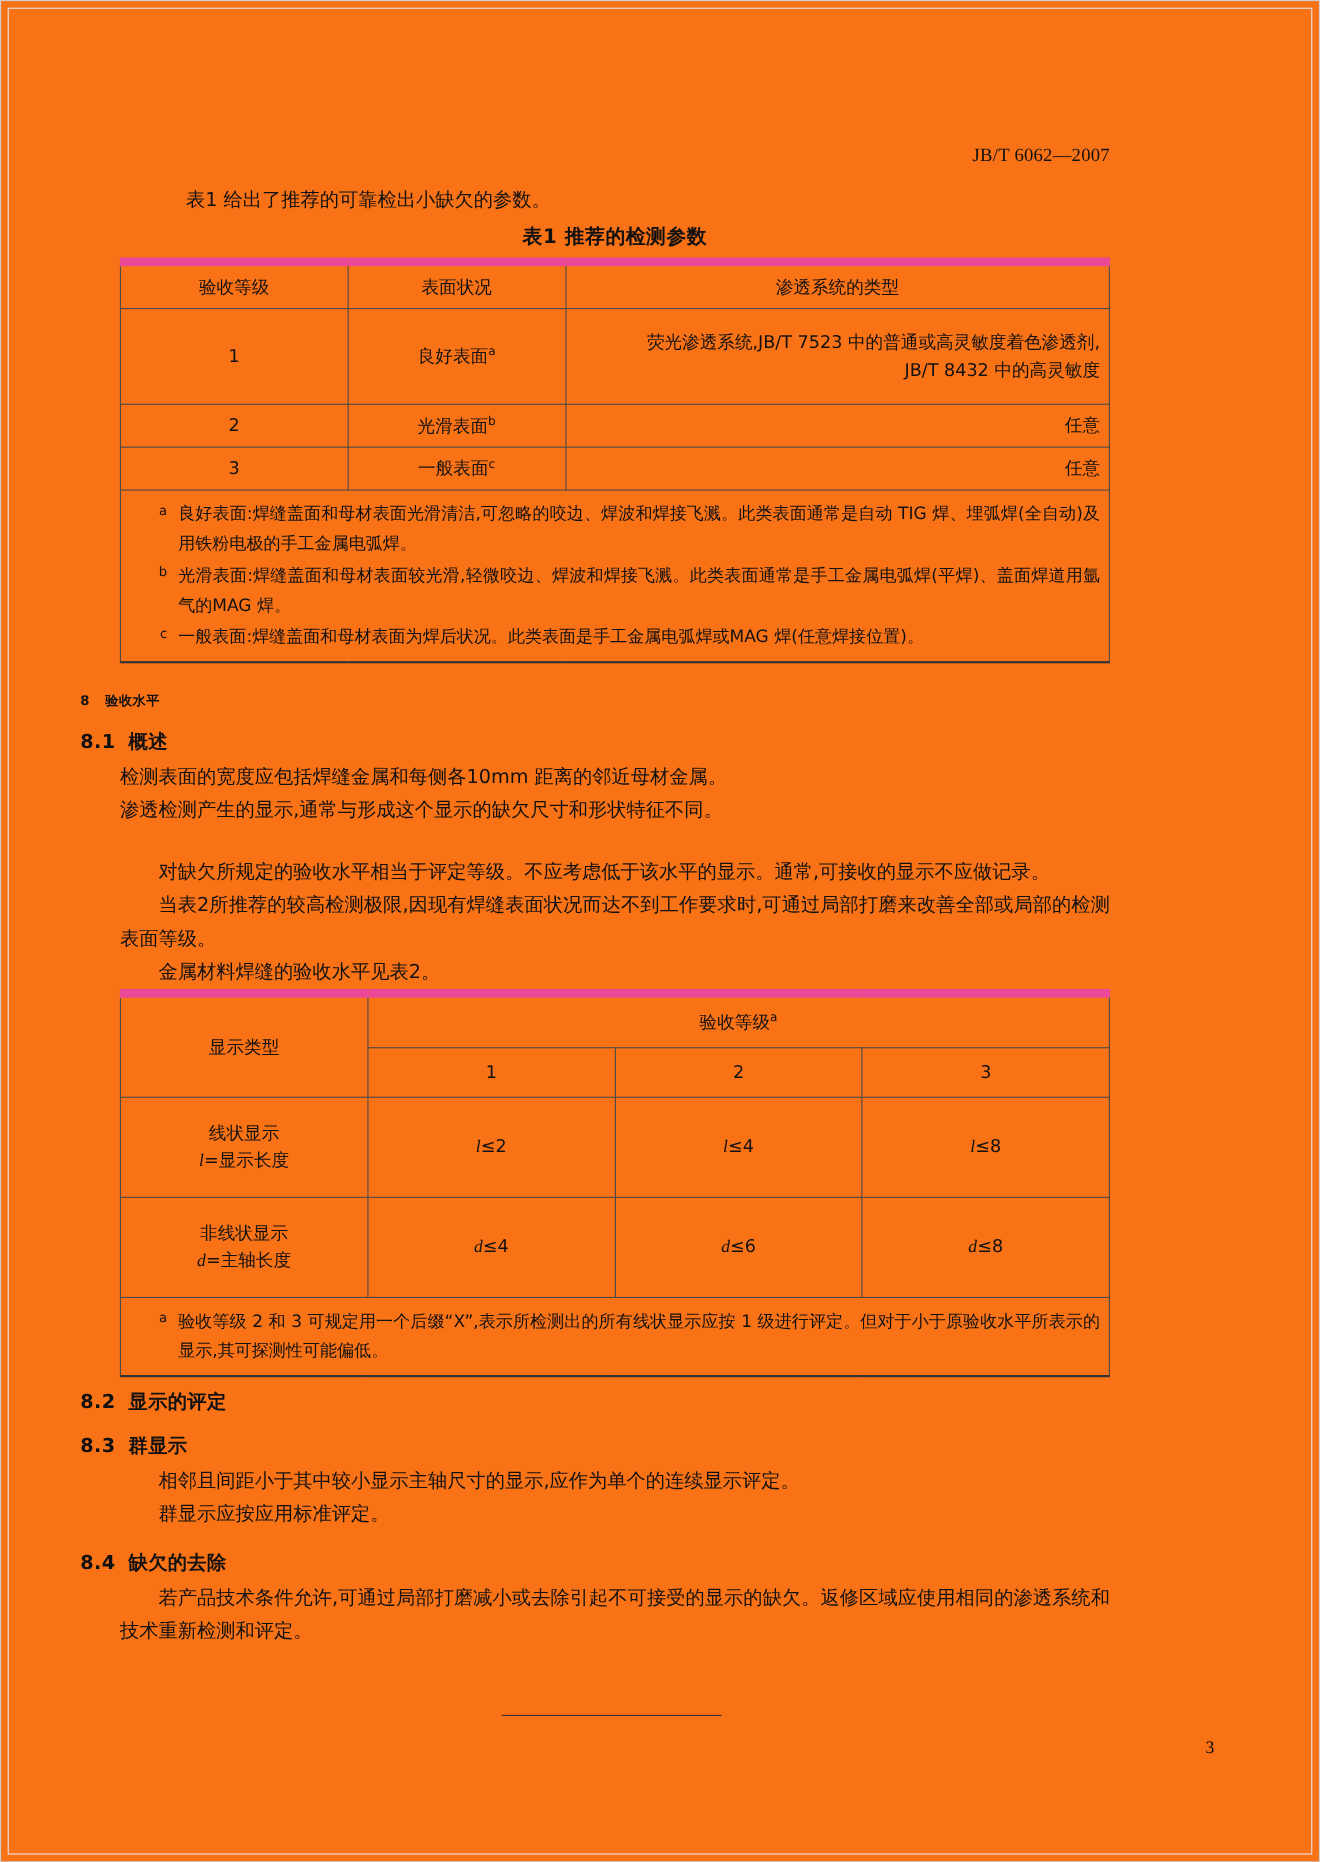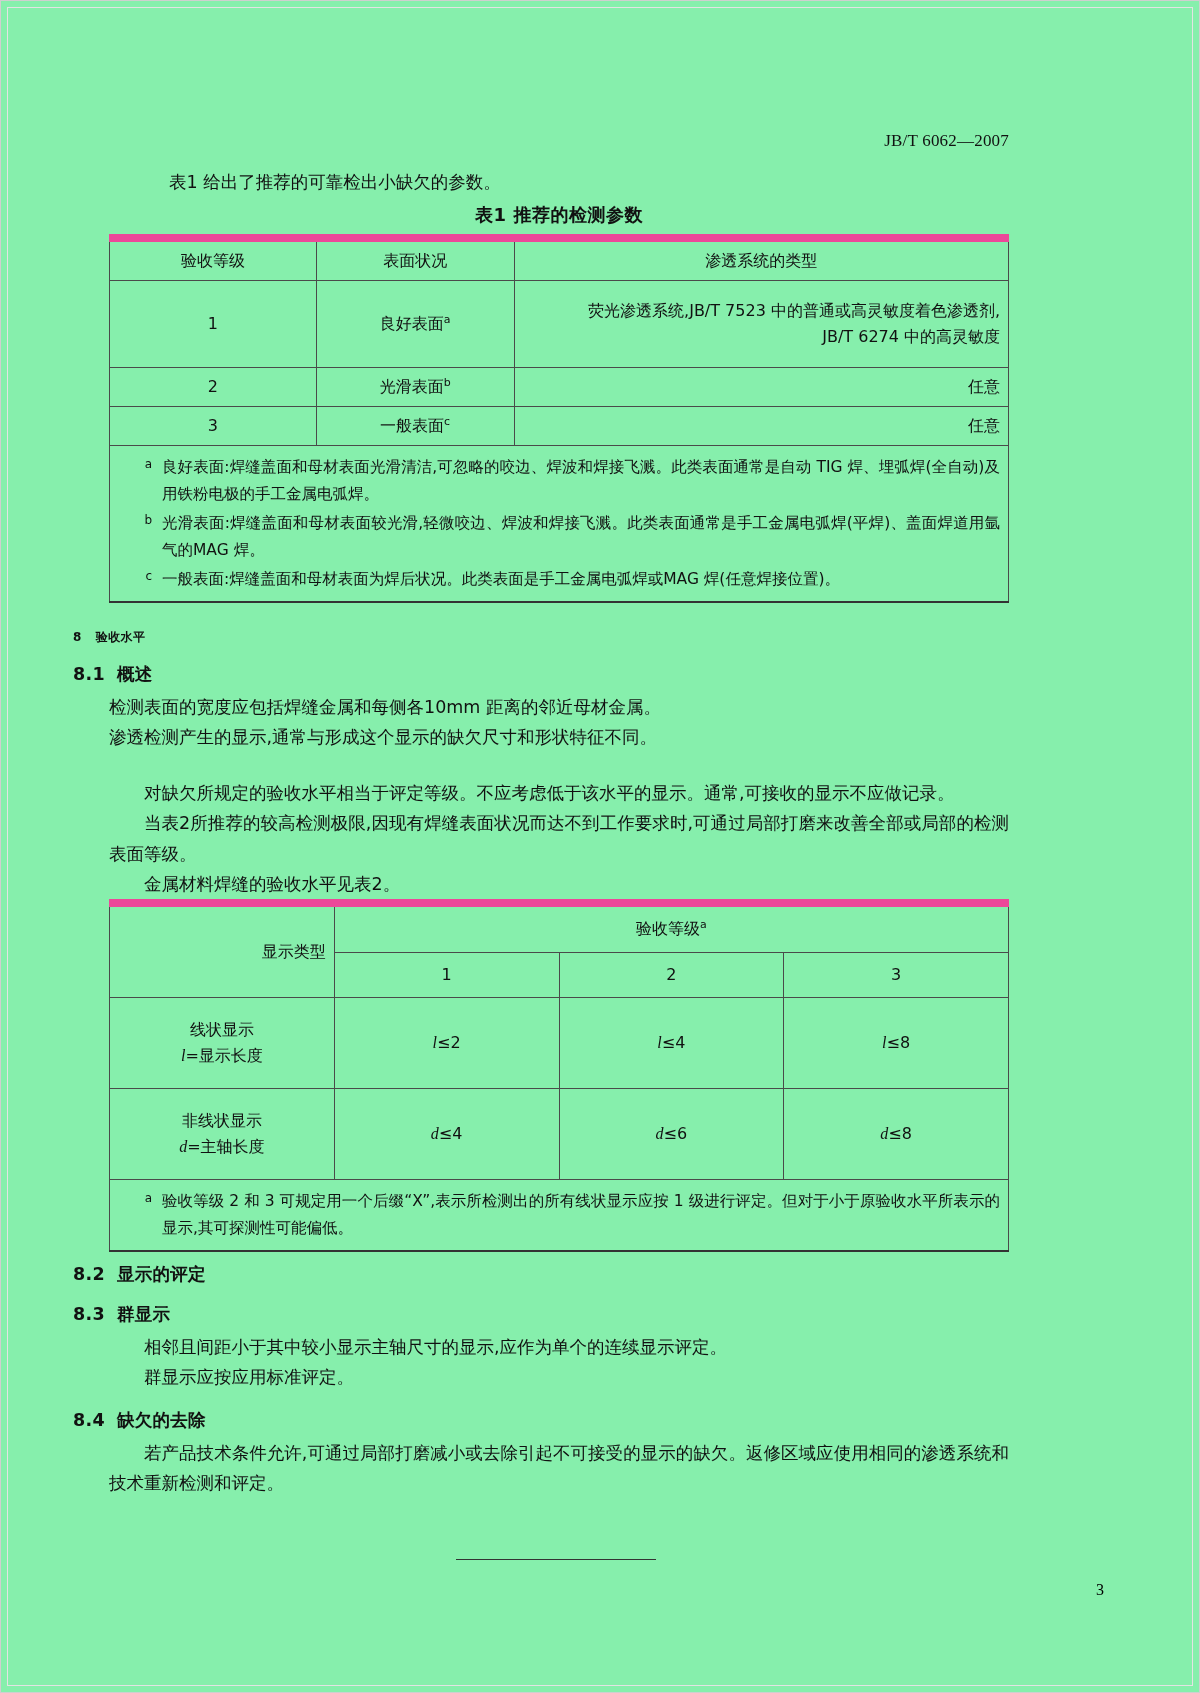--- a/index.html
+++ b/index.html
@@ -9,21 +9,21 @@
     background: #7a7a7a;
   }
   body {
     font-family: "Liberation Serif", "DejaVu Serif", serif;
   }
   .page {
     position: relative;
     width: 1200px;
     height: 1693px;
     margin: 0 auto;
-    background: #86efac;
+    background: #f97316;
     box-sizing: border-box;
     overflow: hidden;
     
     border: 1px solid #cfcfcf;
   }
   .scan-frame {
     position: absolute;
     left: 6px; top: 6px; right: 6px; bottom: 6px;
     border: 1px solid #e3e3e3;
     pointer-events: none;
@@ -174,21 +174,21 @@
           <th class="c outer-top">表面状况</th>
           <th class="c outer-top">渗透系统的类型</th>
         </tr>
       </thead>
       <tbody>
         <tr>
           <td class="c" style="height:74px;">1</td>
           <td class="c"><span>良好表面</span><sup>a</sup></td>
           <td class="l">
             <div>荧光渗透系统,JB/T 7523 中的普通或高灵敏度着色渗透剂,</div>
-            <div>JB/T 6274 中的高灵敏度</div>
+            <div>JB/T 8432 中的高灵敏度</div>
           </td>
         </tr>
         <tr>
           <td class="c">2</td>
           <td class="c"><span>光滑表面</span><sup>b</sup></td>
           <td class="l">任意</td>
         </tr>
         <tr>
           <td class="c">3</td>
           <td class="c"><span>一般表面</span><sup>c</sup></td>
@@ -233,21 +233,21 @@
 
     <table class="std">
       <colgroup>
         <col style="width:25%">
         <col style="width:25%">
         <col style="width:25%">
         <col style="width:25%">
       </colgroup>
       <thead>
         <tr>
-          <th class="c outer-top" rowspan="2" style="height:78px;text-align:right;">显示类型</th>
+          <th class="c outer-top" rowspan="2" style="height:78px;">显示类型</th>
           <th class="c outer-top" colspan="3"><span>验收等级</span><sup>a</sup></th>
         </tr>
         <tr>
           <th class="c">1</th>
           <th class="c">2</th>
           <th class="c">3</th>
         </tr>
       </thead>
       <tbody>
         <tr>

